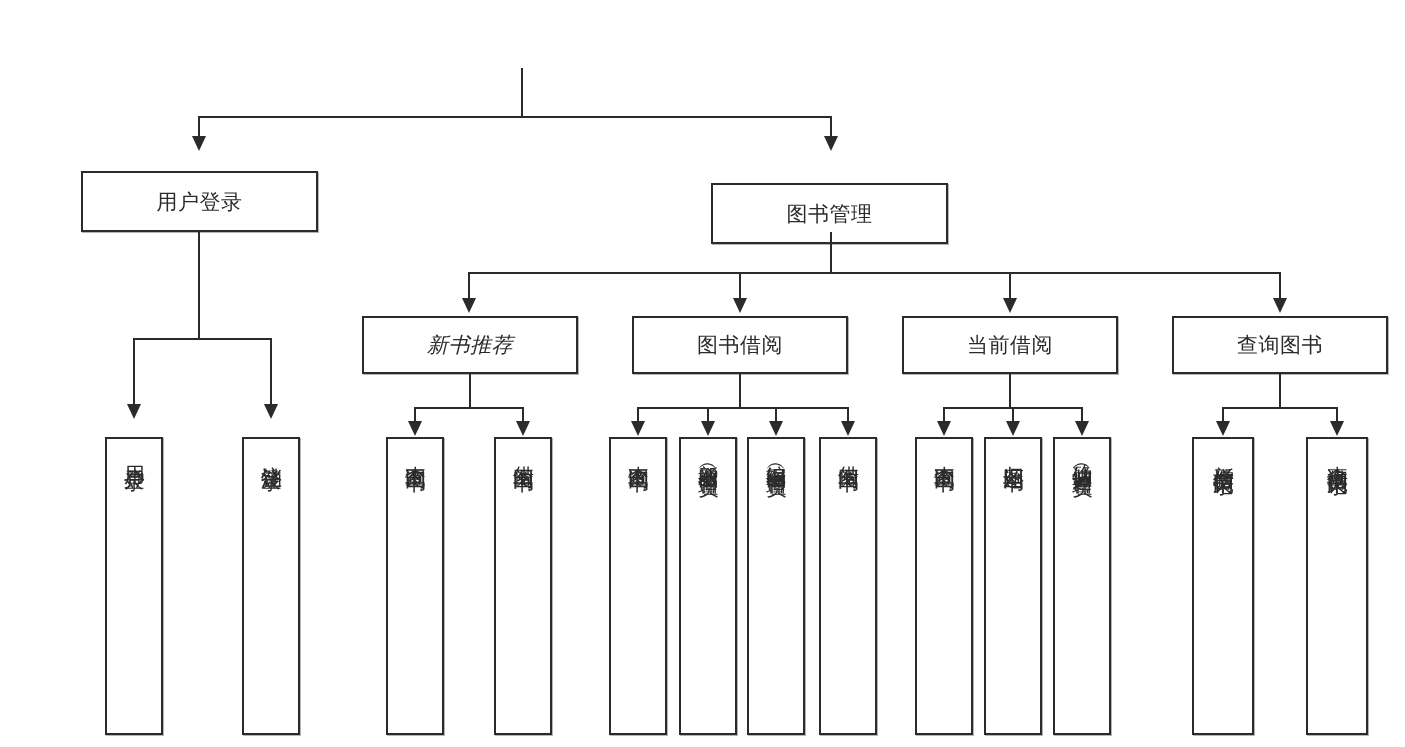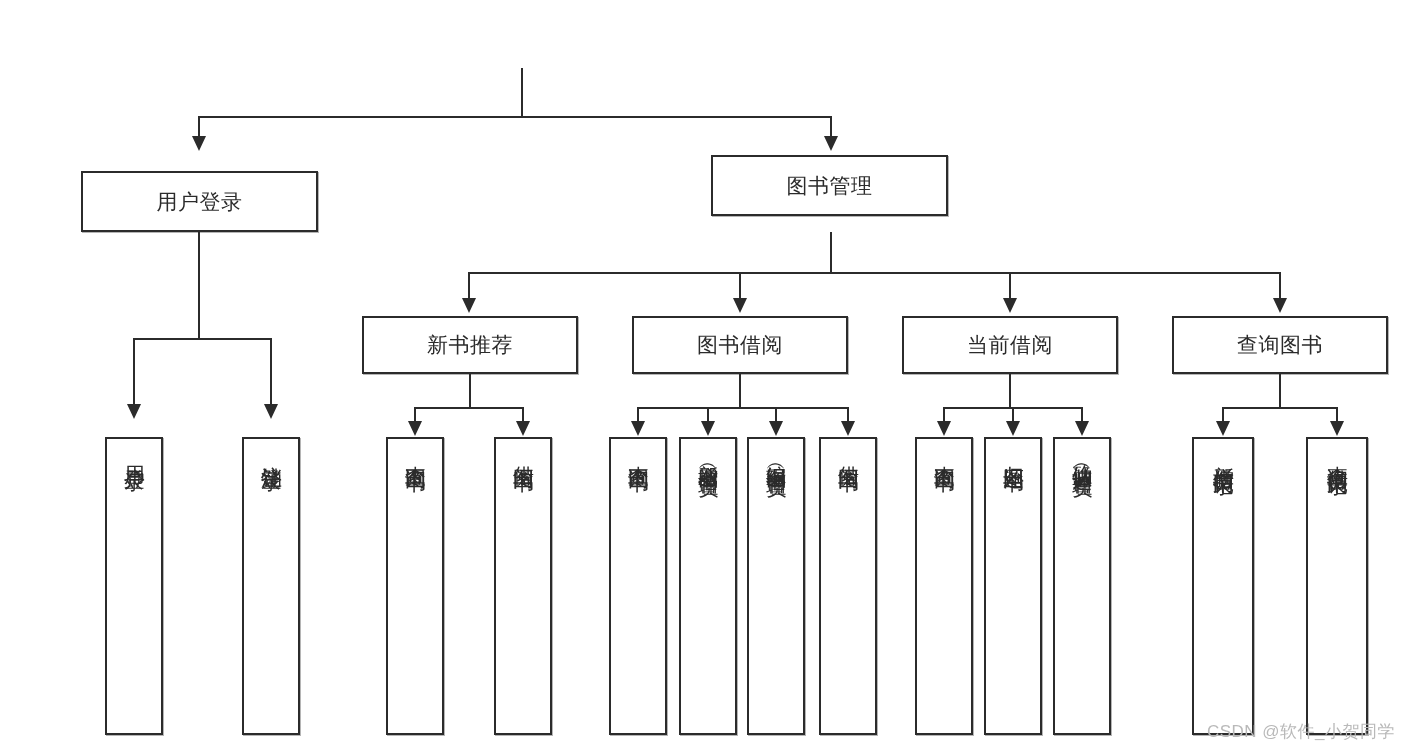--- a/index.html
+++ b/index.html
@@ -99,21 +99,21 @@
 
   <div class="conn vline" style="left:198px; top:116px; width:2px; height:23px;"></div>
   <div class="arrow" style="left:192px; top:136px;"></div>
   <div class="conn vline" style="left:830px; top:116px; width:2px; height:23px;"></div>
   <div class="arrow" style="left:824px; top:136px;"></div>
 
   <div class="node h" style="left:81px; top:171px; width:237px; height:61px;">
     <span class="label">用户登录</span>
   </div>
 
-  <div class="node h" style="left:711px; top:155px; width:237px; height:61px;">
+  <div class="node h" style="left:711px; top:183px; width:237px; height:61px;">
     <span class="label">图书管理</span>
   </div>
 
   <div class="conn vline" style="left:198px; top:232px; width:2px; height:108px;"></div>
   <div class="conn hline" style="left:133px; top:338px; width:139px; height:2px;"></div>
   <div class="conn vline" style="left:133px; top:338px; width:2px; height:68px;"></div>
   <div class="arrow" style="left:127px; top:404px;"></div>
   <div class="conn vline" style="left:270px; top:338px; width:2px; height:68px;"></div>
   <div class="arrow" style="left:264px; top:404px;"></div>
 
@@ -121,21 +121,21 @@
   <div class="conn hline" style="left:468px; top:272px; width:812px; height:2px;"></div>
   <div class="conn vline" style="left:468px; top:272px; width:2px; height:28px;"></div>
   <div class="arrow" style="left:462px; top:298px;"></div>
   <div class="conn vline" style="left:739px; top:272px; width:2px; height:28px;"></div>
   <div class="arrow" style="left:733px; top:298px;"></div>
   <div class="conn vline" style="left:1009px; top:272px; width:2px; height:28px;"></div>
   <div class="arrow" style="left:1003px; top:298px;"></div>
   <div class="conn vline" style="left:1279px; top:272px; width:2px; height:28px;"></div>
   <div class="arrow" style="left:1273px; top:298px;"></div>
 
-  <div class="node h" style="left:362px; top:316px; width:216px; height:58px;">
+  <div class="node h" style="left:362px; top:316px; width:216px; height:58px;font-style:italic;">
     <span class="label">新书推荐</span>
   </div>
   <div class="node h" style="left:902px; top:316px; width:216px; height:58px;">
     <span class="label">当前借阅</span>
   </div>
   <div class="node h" style="left:632px; top:316px; width:216px; height:58px;">
     <span class="label">图书借阅</span>
   </div>
   <div class="node h" style="left:1172px; top:316px; width:216px; height:58px;">
     <span class="label">查询图书</span>
@@ -212,15 +212,14 @@
     <span class="label">确认归还（管理员）</span>
   </div>
 
   <div class="node v" style="left:1192px; top:437px; width:62px; height:298px;">
     <span class="label">新增借阅记录</span>
   </div>
   <div class="node v" style="left:1306px; top:437px; width:62px; height:298px;">
     <span class="label">查询借阅记录</span>
   </div>
 
-  <div id="watermark">CSDN @软件_小贺同学</div>
 
 </div>
 
 </body></html>

